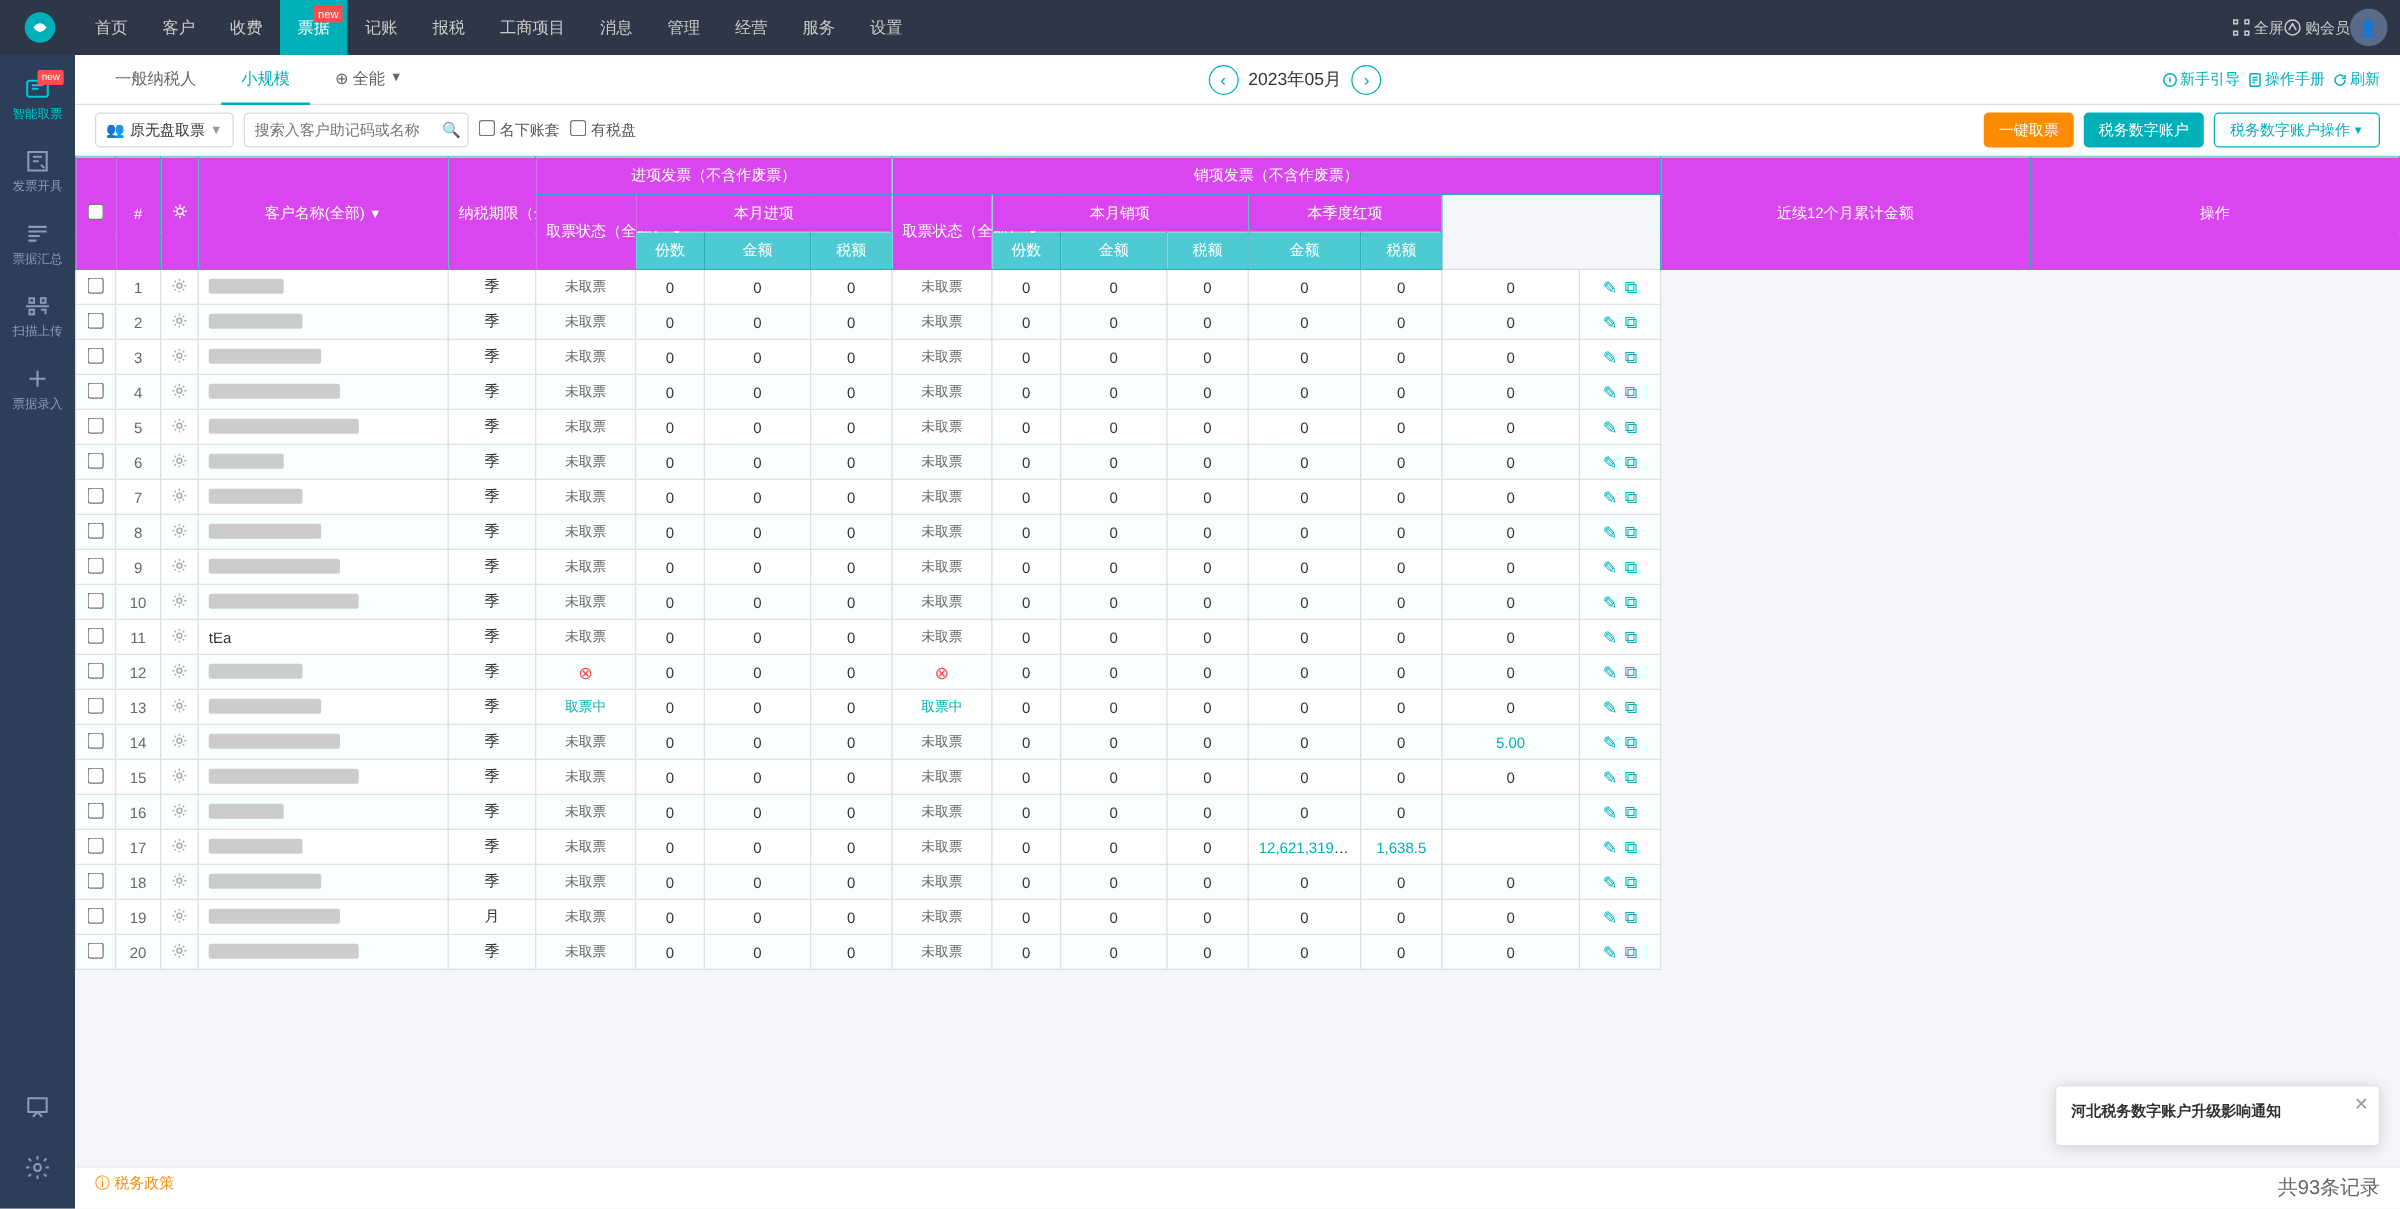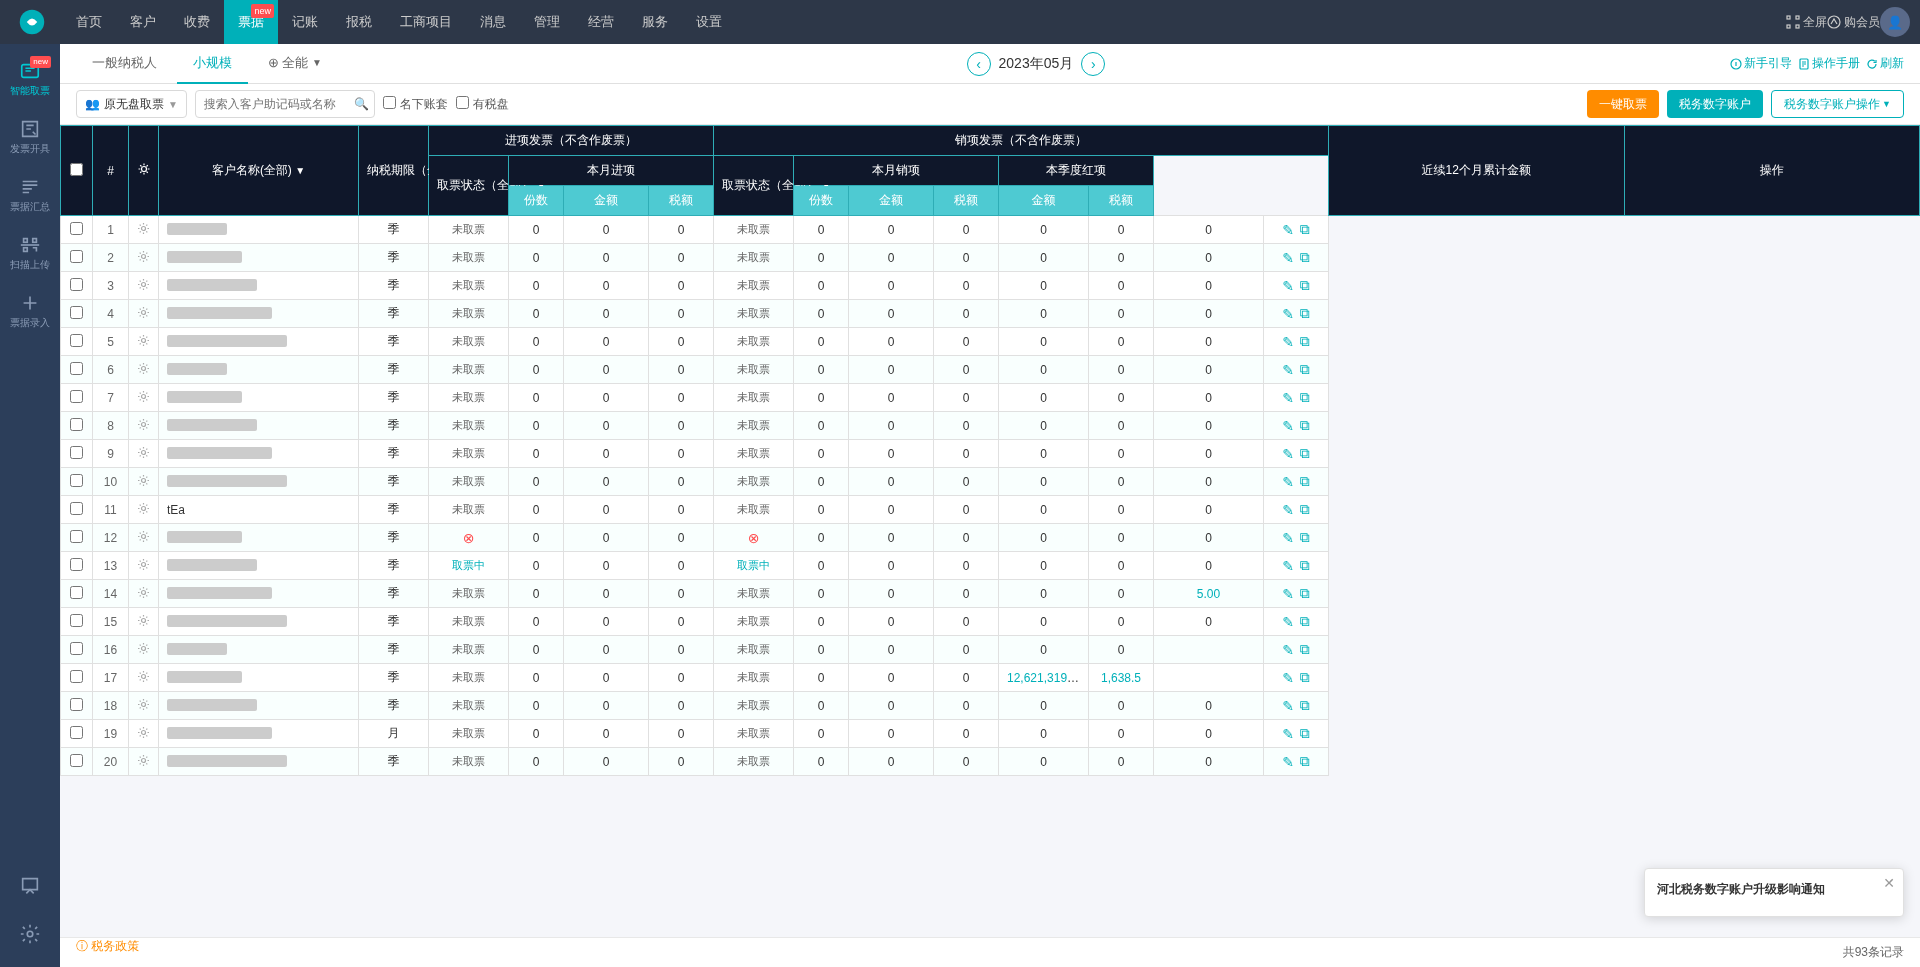--- a/index.html
+++ b/index.html
@@ -251,21 +251,21 @@
       flex: 1;
       overflow-y: auto;
       overflow-x: auto;
     }
     table {
       width: 100%;
       border-collapse: collapse;
       table-layout: fixed;
     }
     thead tr th {
-      background: #0f172a;
+      background: #d946ef;
       color: #fff;
       padding: 6px 8px;
       text-align: center;
       font-size: 12px;
       font-weight: 500;
       border: 1px solid #2eadb6;
       white-space: nowrap;
       position: sticky;
       top: 0;
       z-index: 10;
@@ -312,21 +312,21 @@
     .row-num { color: #666; font-size: 12px; }
 
     
     .table-footer {
       background: #fff;
       padding: 6px 16px;
       display: flex;
       align-items: center;
       justify-content: flex-end;
       border-top: 1px solid #e8e8e8;
-      font-size: 12px;
+      font-size: 16px;
       color: #666;
       flex-shrink: 0;
     }
 
     
     .tax-policy {
       position: absolute;
       bottom: 8px;
       left: 70px;
       color: #ff8c00;

